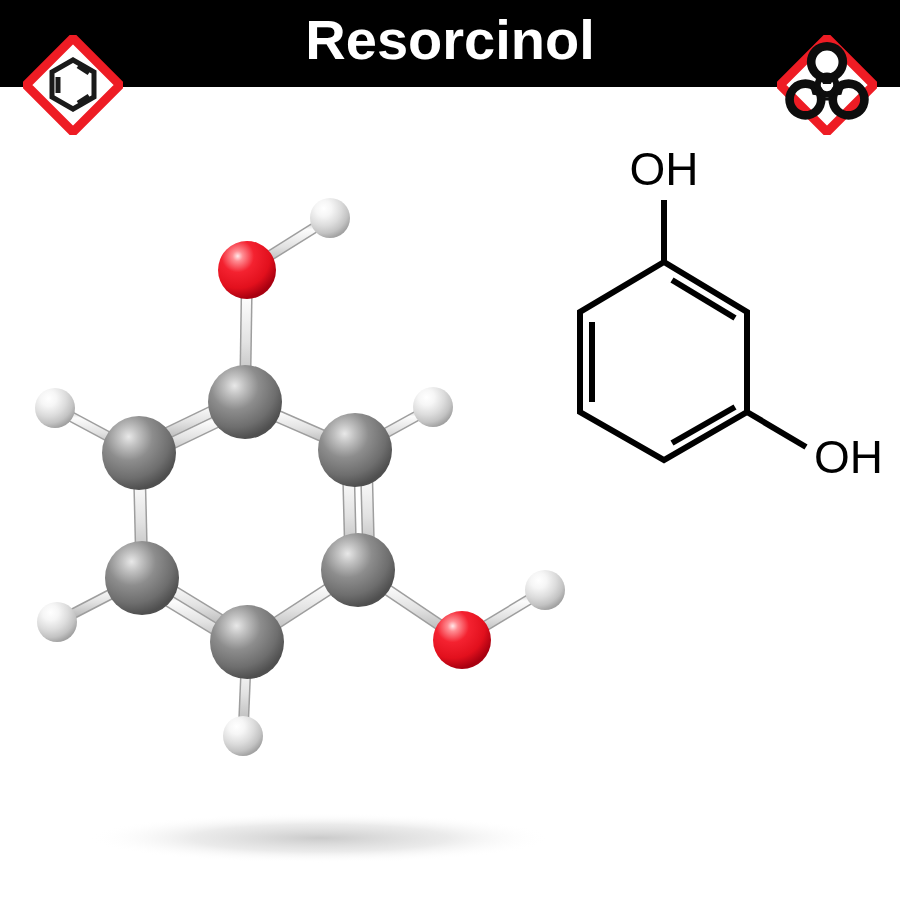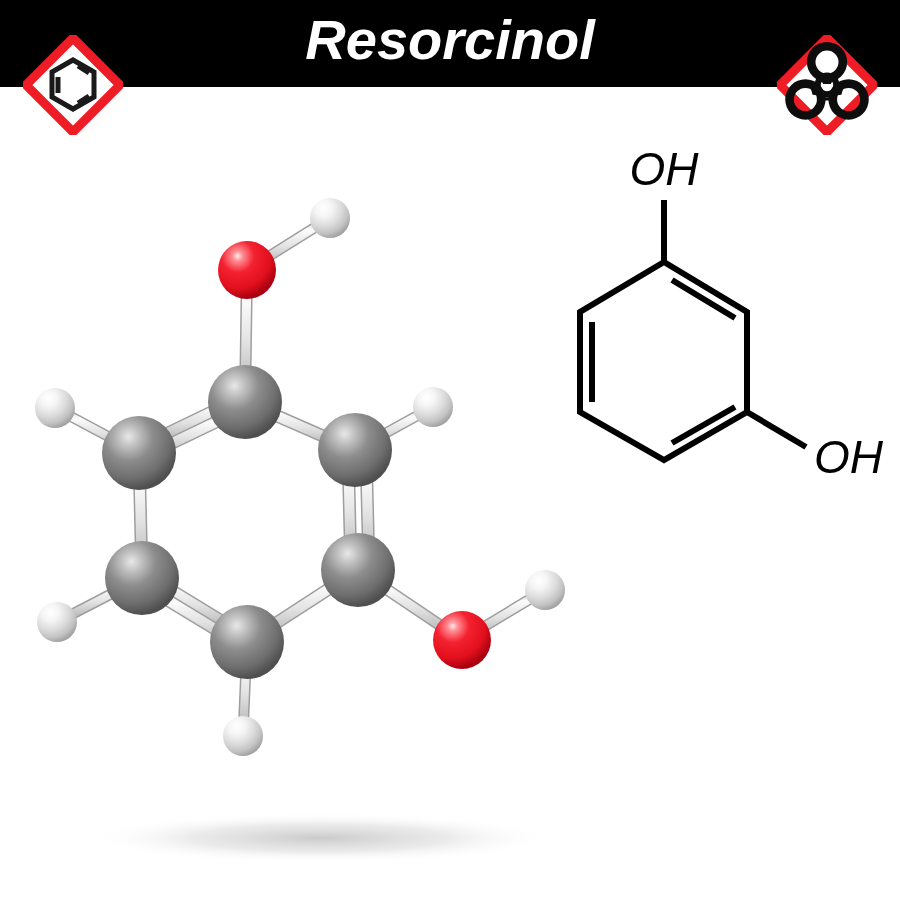--- a/index.html
+++ b/index.html
@@ -8,21 +8,20 @@
     padding: 0;
     background: #ffffff;
   }
   #page {
     position: relative;
     width: 900px;
     height: 900px;
     background: #ffffff;
     overflow: hidden;
     font-family: "Liberation Sans", sans-serif;
-    font-style: italic;
   }
 
   
   #header-bar {
     position: absolute;
     left: 0;
     top: 0;
     width: 900px;
     height: 87px;
     background: #000000;

